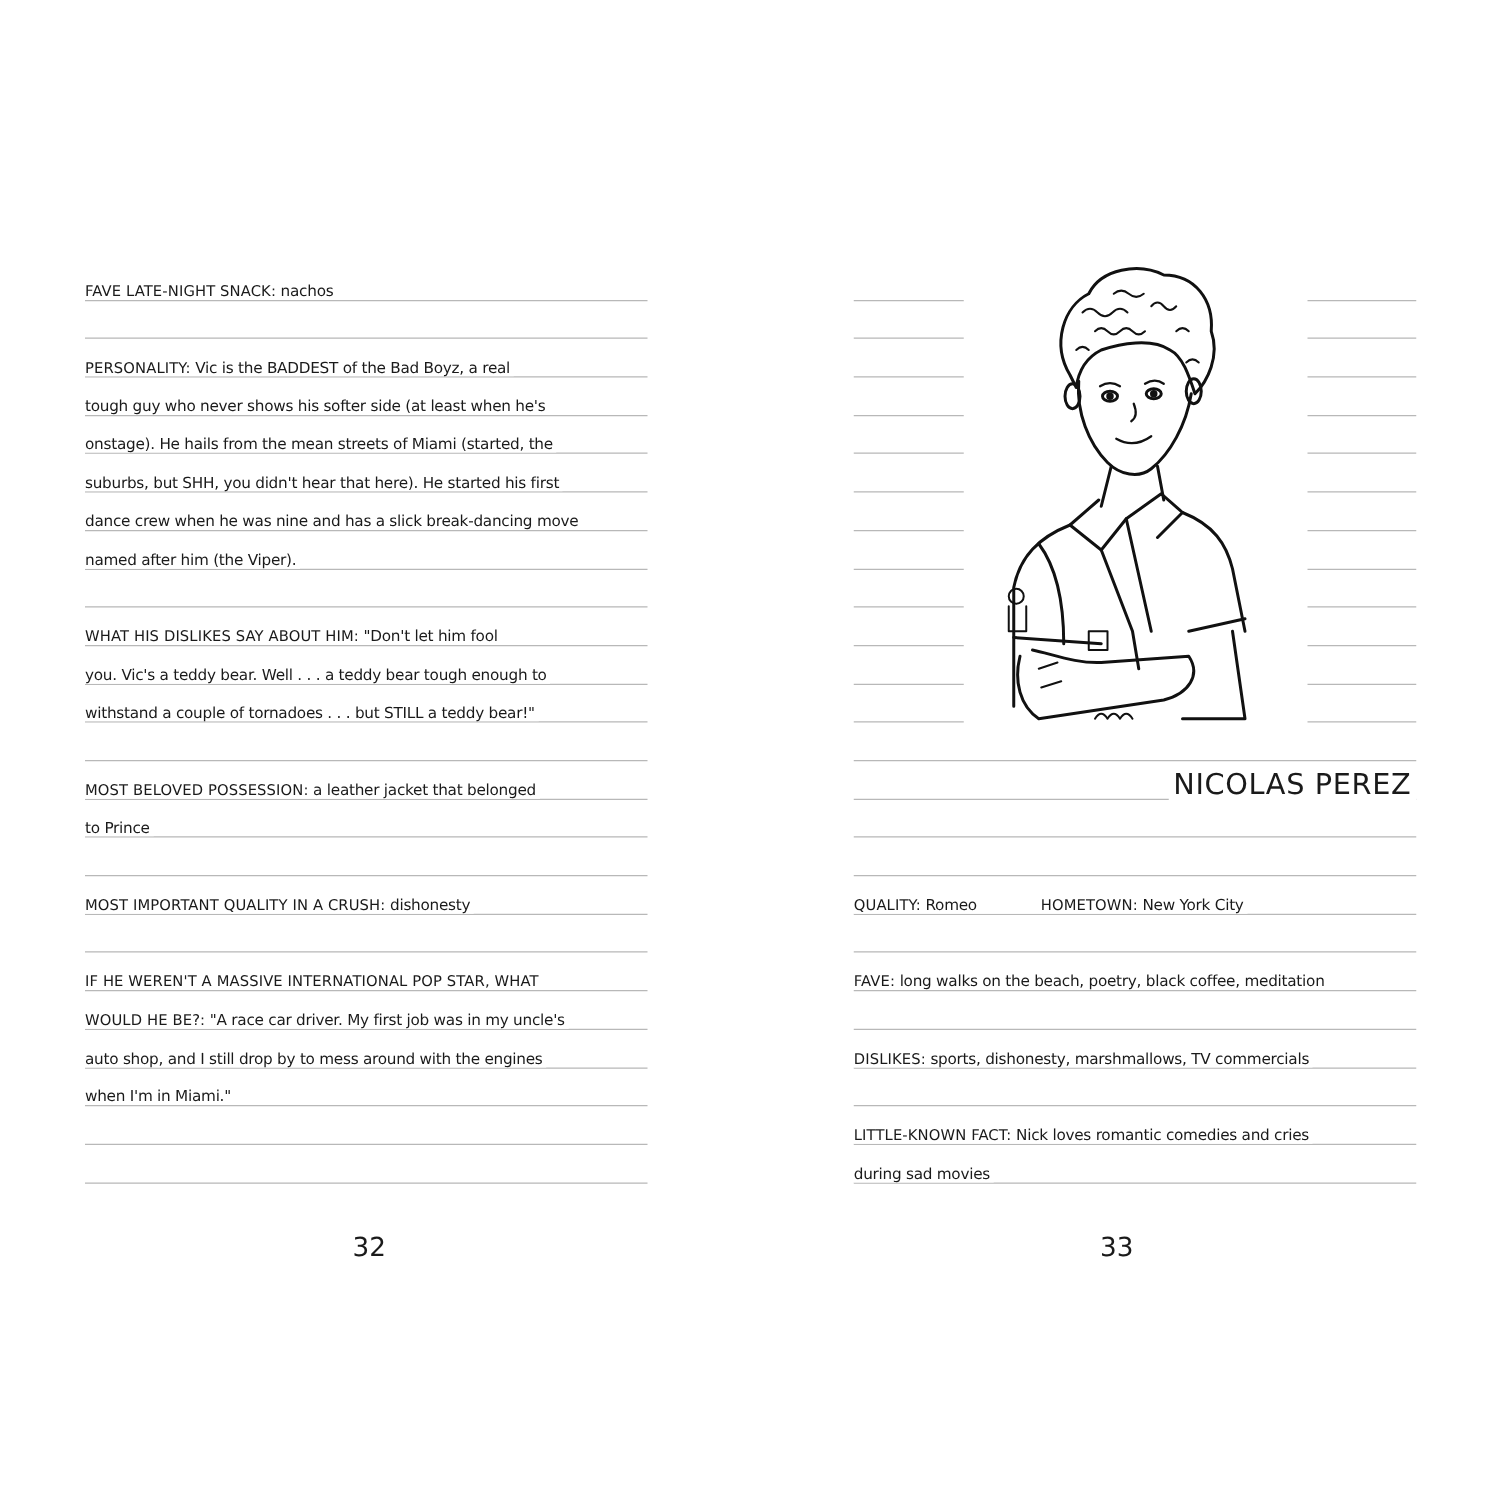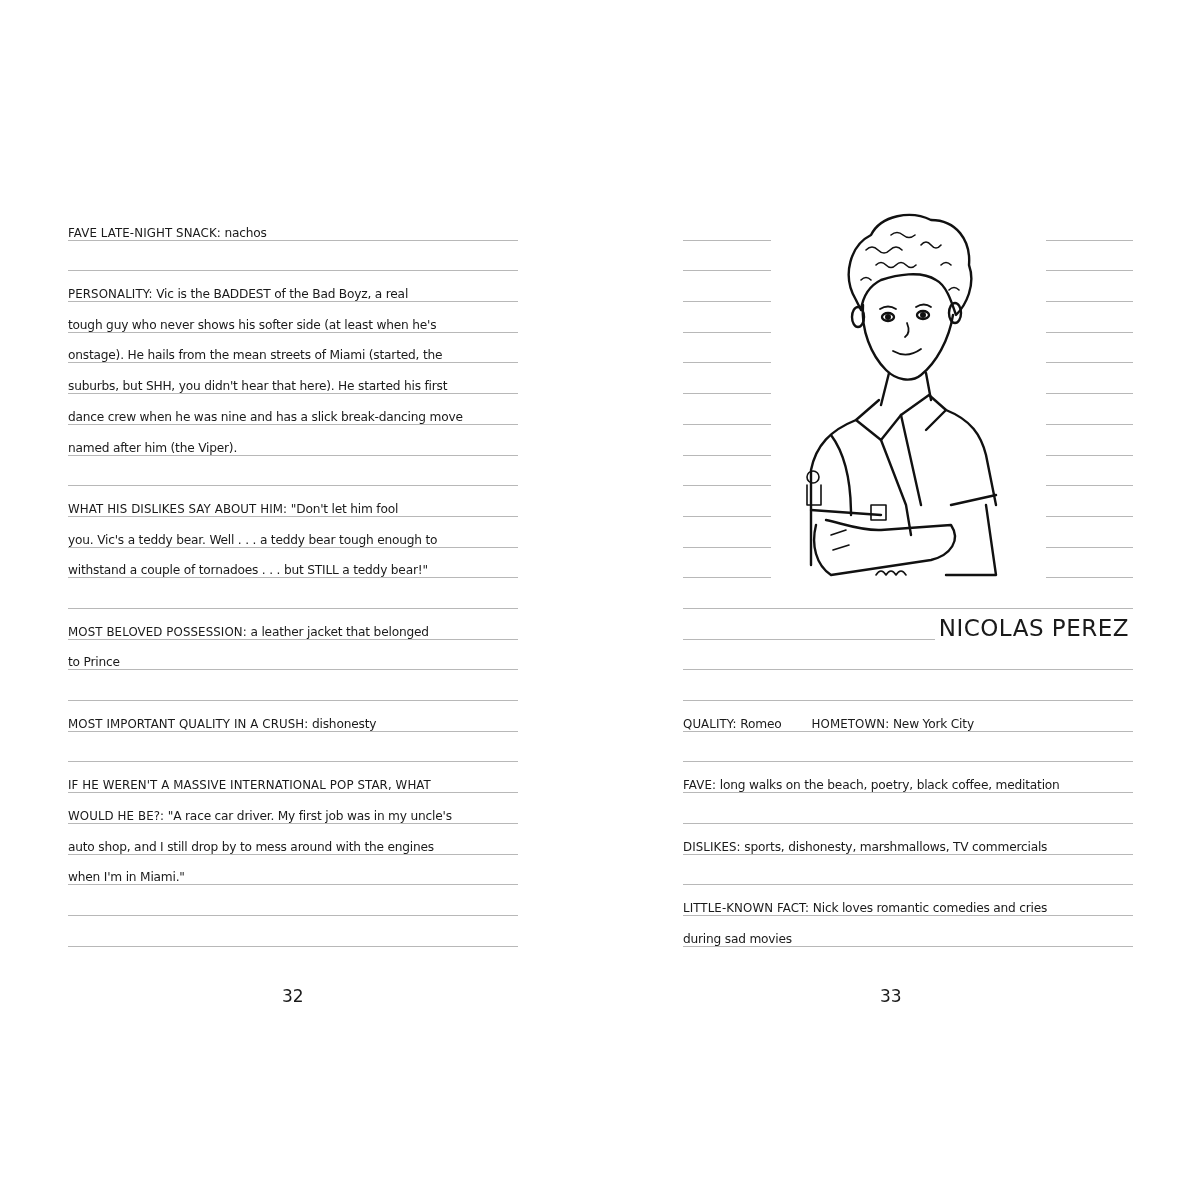--- a/index.html
+++ b/index.html
@@ -3,21 +3,21 @@
 <meta charset="utf-8">
 <style>
   html,body{margin:0;padding:0;background:#ffffff;}
   body{width:1200px;height:1200px;position:relative;overflow:hidden;font-family:"DejaVu Sans",sans-serif;color:#1a1a1a;}
   .page{position:absolute;top:0;width:450px;height:1200px;}
   .page.left{left:68px;}
   .page.right{left:683px;}
   .rule{position:absolute;left:0;width:450px;height:0;border-top:1.6px solid #b8b8b8;}
   .line-text{position:absolute;left:0;font-size:12.2px;line-height:14px;white-space:nowrap;letter-spacing:-0.2px;background:#fff;padding-right:3px;}
   .line-text .label{font-size:11.8px;letter-spacing:0.1px;}
-  .page-num{position:absolute;font-size:17px;top:986px;}
+  .page-num{position:absolute;font-size:21px;top:986px;}
   .name-title{position:absolute;left:0;width:450px;text-align:right;top:615px;font-size:23px;letter-spacing:0.5px;}
   .name-title span,.subtitle span{background:#fff;padding:0 4px;}
   .subtitle{position:absolute;left:0;width:450px;text-align:center;top:654px;font-size:13px;}
   .illustration{position:absolute;left:88px;top:205px;width:275px;height:380px;background:#fff;}
 </style>
 </head>
 <body>
 
 <div class="page left">
   <div class="rule" style="top:240px"></div>
@@ -131,21 +131,21 @@
 
       <circle cx="42" cy="272" r="6" stroke-width="1.6"></circle>
       <path d="M36 280 L36 300 L50 300 L50 280" stroke-width="1.6"></path>
       <path d="M100 300 L100 315 L115 315 L115 300 Z" stroke-width="1.6"></path>
       <path d="M105 370 q5 -8 10 0 q5 -8 10 0 q5 -8 10 0" stroke-width="1.6"></path>
     </svg>
   </div>
 
   <div class="name-title"><span>NICOLAS PEREZ</span></div>
 
-  <div class="line-text" style="top:717px"><span class="label">QUALITY:</span><span style="white-space:pre"> Romeo      </span><span class="label" style="margin-left:8px">HOMETOWN:</span><span> New York City</span></div>
+  <div class="line-text" style="top:717px"><span class="label">QUALITY:</span><span style="white-space:pre"> Romeo      </span><span class="label" style="margin-left:29px">HOMETOWN:</span><span> New York City</span></div>
 
   <div class="line-text" style="top:778px"><span class="label">FAVE:</span><span> long walks on the beach, poetry, black coffee, meditation</span></div>
 
   <div class="line-text" style="top:840px"><span class="label">DISLIKES:</span><span> sports, dishonesty, marshmallows, TV commercials</span></div>
 
   <div class="line-text" style="top:901px"><span class="label">LITTLE-KNOWN FACT:</span><span> Nick loves romantic comedies and cries</span></div>
   <div class="line-text" style="top:932px"><span>during sad movies</span></div>
 
   <div class="page-num" style="left:197px">33</div>
 </div>

